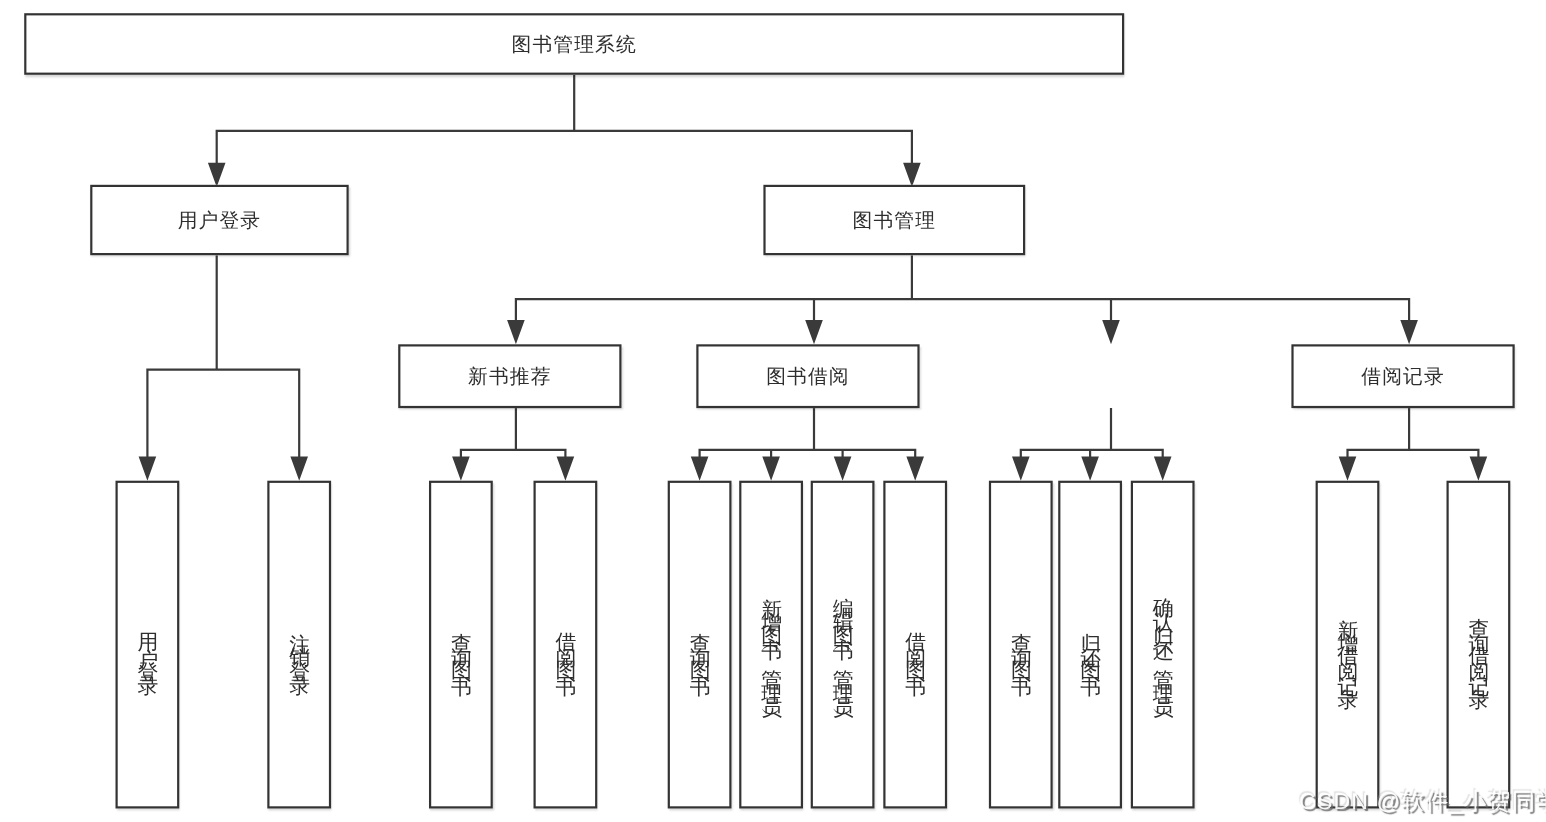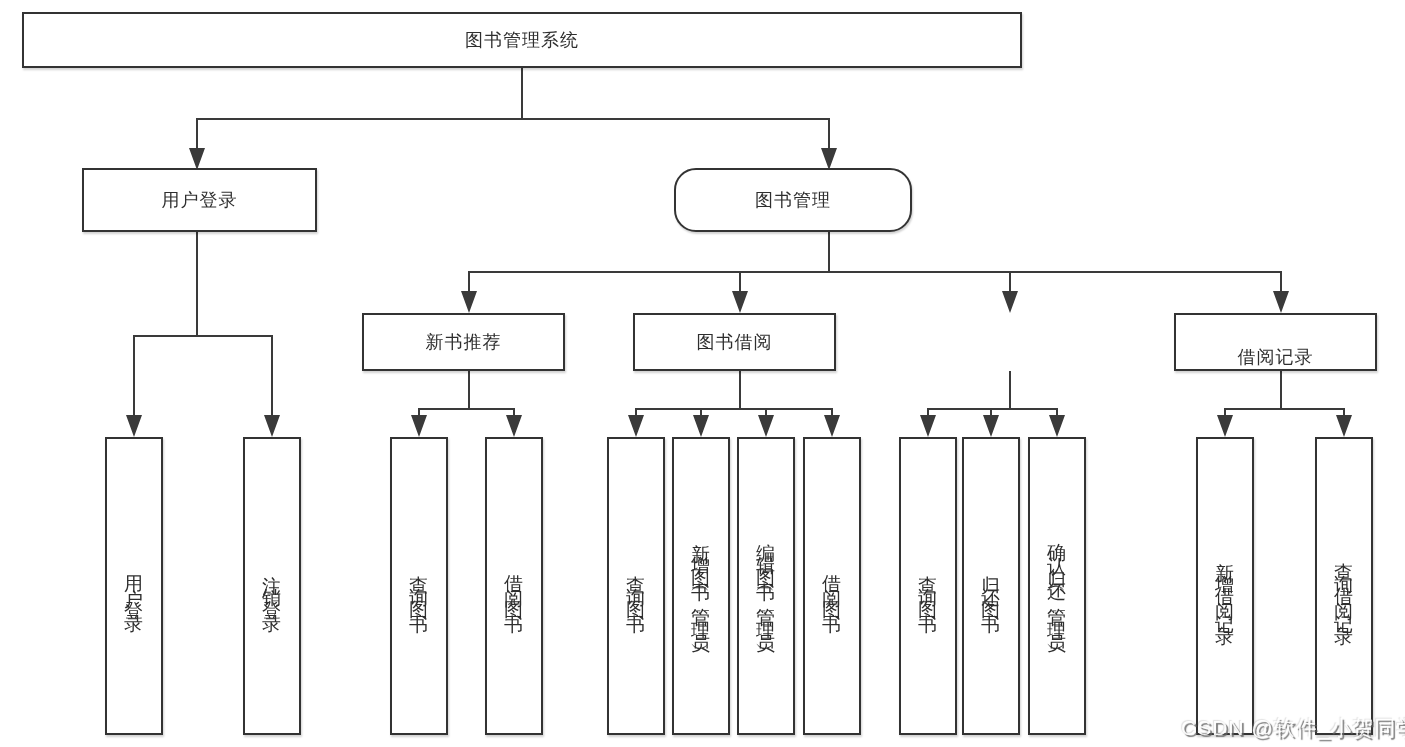--- a/index.html
+++ b/index.html
@@ -29,26 +29,26 @@
     box-shadow: 1px 2px 2px rgba(0,0,0,0.18);
   }
   .node .hlabel {
     font-size: 18px;
     color: #2e2e2e;
     letter-spacing: 1px;
     white-space: nowrap;
   }
   .root  { left: 22px;  top: 12px;  width: 1000px; height: 56px; }
   .l2a   { left: 82px;  top: 168px; width: 235px;  height: 64px; }
-  .l2b   { left: 674px; top: 168px; width: 238px;  height: 64px; border-radius: 22px; }
+  .l2b   { left: 694px; top: 168px; width: 238px;  height: 64px; }
   .l3    { top: 313px; height: 58px; width: 203px; }
   .l3a   { left: 362px; }
   .l3b   { left: 633px; }
   .l3c   { left: 903px; }
-  .l3d   { left: 1174px; align-items: flex-end; }
+  .l3d   { left: 1174px; }
   .leaf  { top: 437px; height: 298px; width: 58px; }
   .leaf .vlabel {
     writing-mode: vertical-rl;
     text-orientation: mixed;
     font-size: 19px;
     line-height: 1;
     letter-spacing: 13px;
     color: #2e2e2e;
   }
   .lf1  { left: 105px; }

